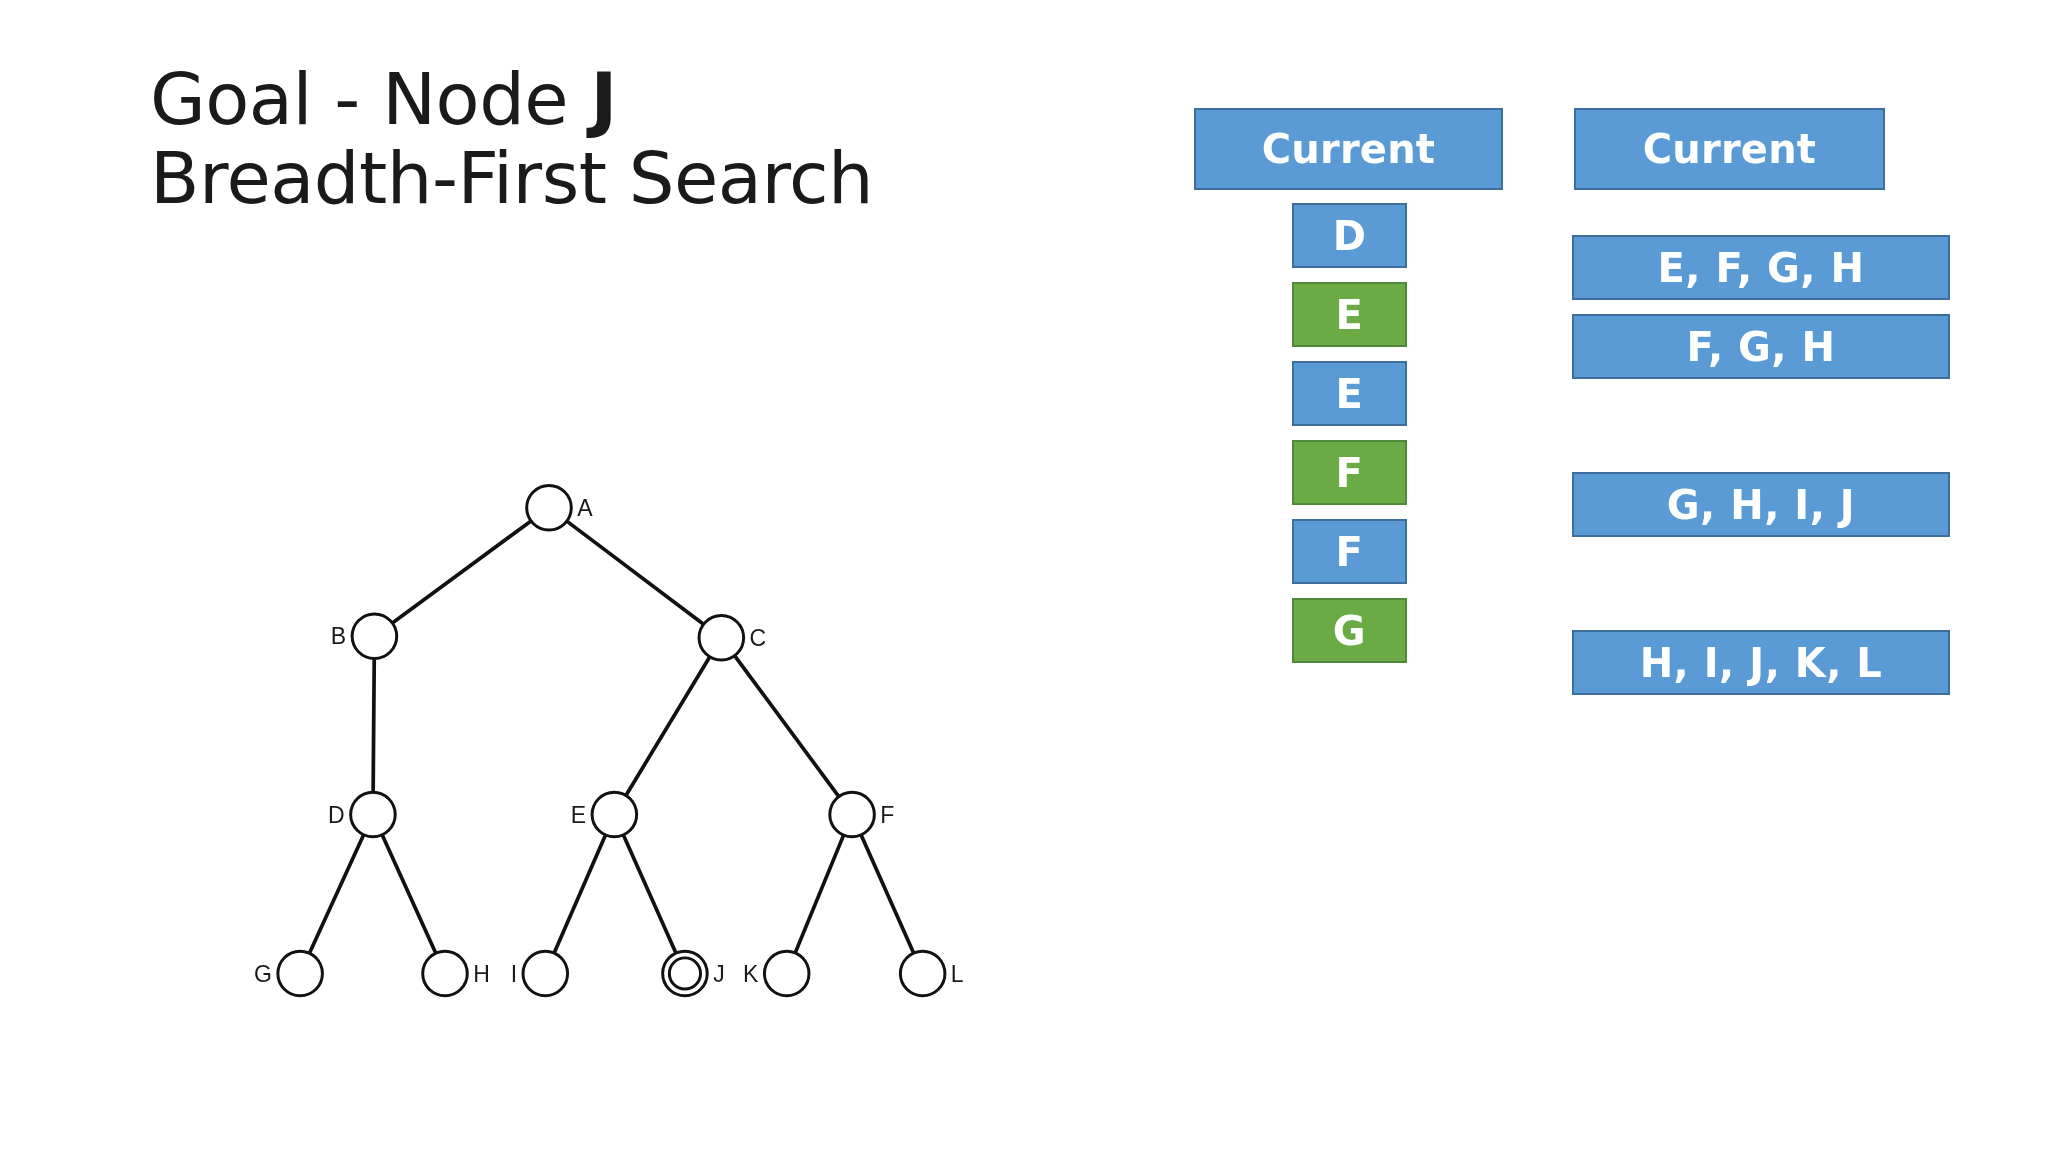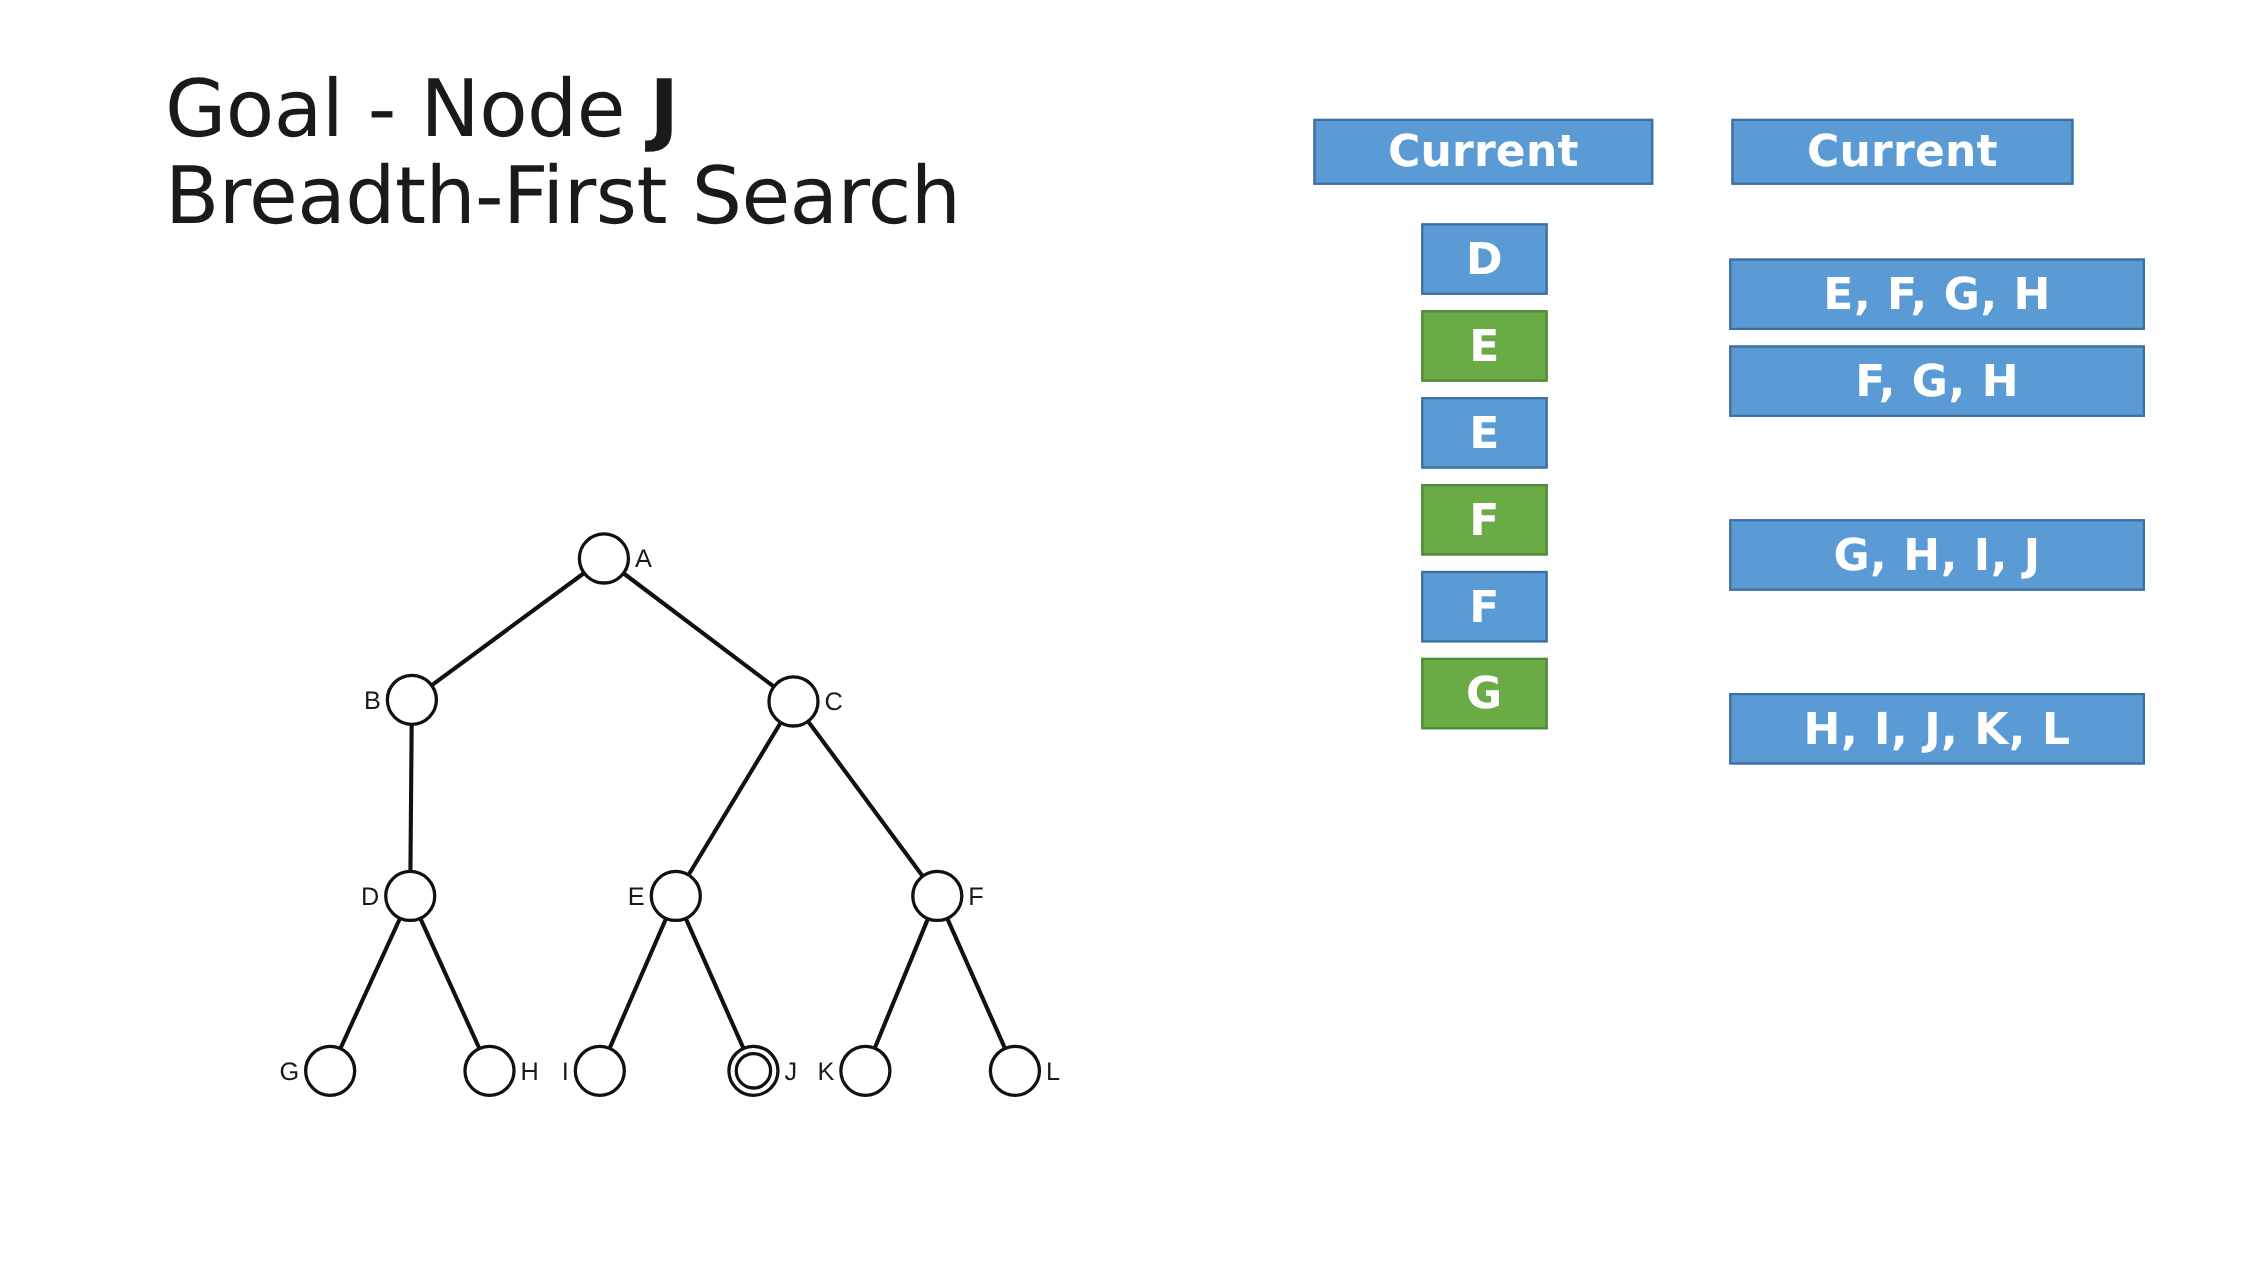--- a/index.html
+++ b/index.html
@@ -75,21 +75,21 @@
     top: 108px;
     width: 770px;
   }
   .queue-header-row {
     position: relative;
     height: 82px;
   }
   .col-header {
     position: absolute;
     top: 0;
-    height: 60px;
+    height: 82px;
     background: #5B9BD5;
     border: 2px solid #3E6E9E;
     box-sizing: border-box;
     display: flex;
     align-items: center;
     justify-content: center;
     color: #ffffff;
     font-size: 40px;
     font-weight: 700;
     font-family: "DejaVu Sans", sans-serif;

